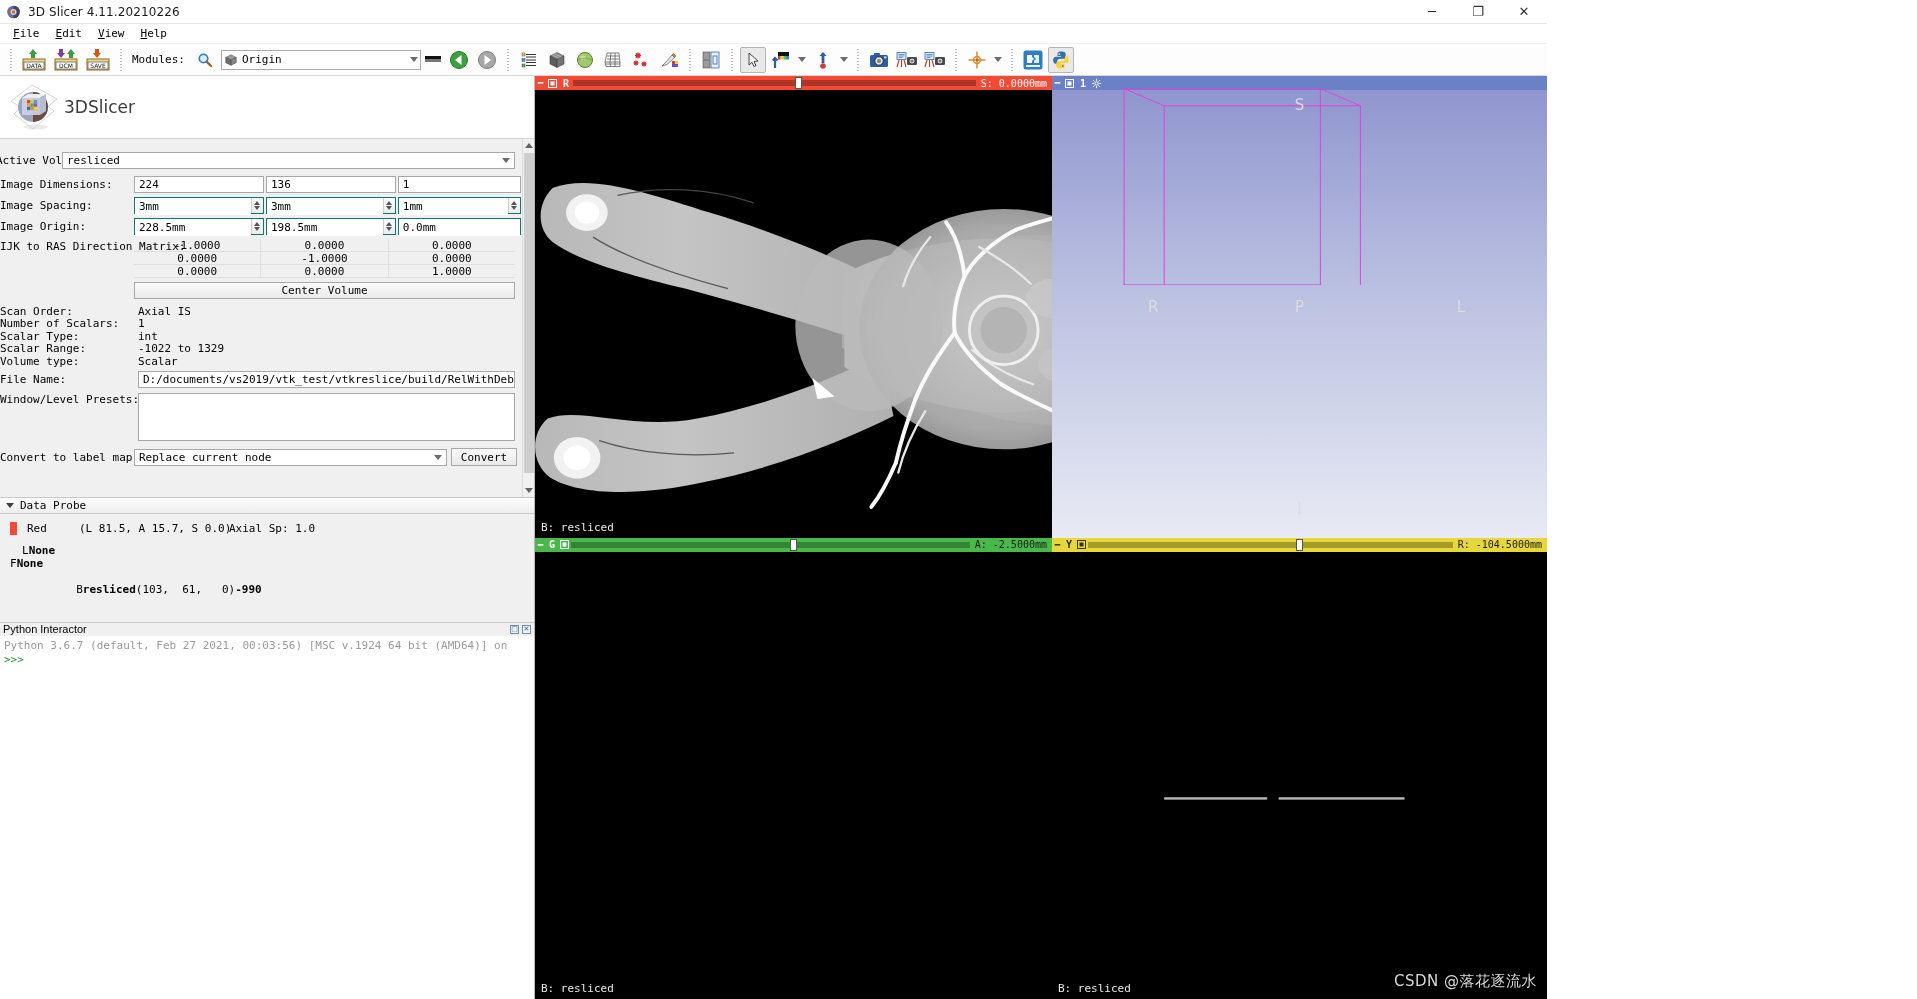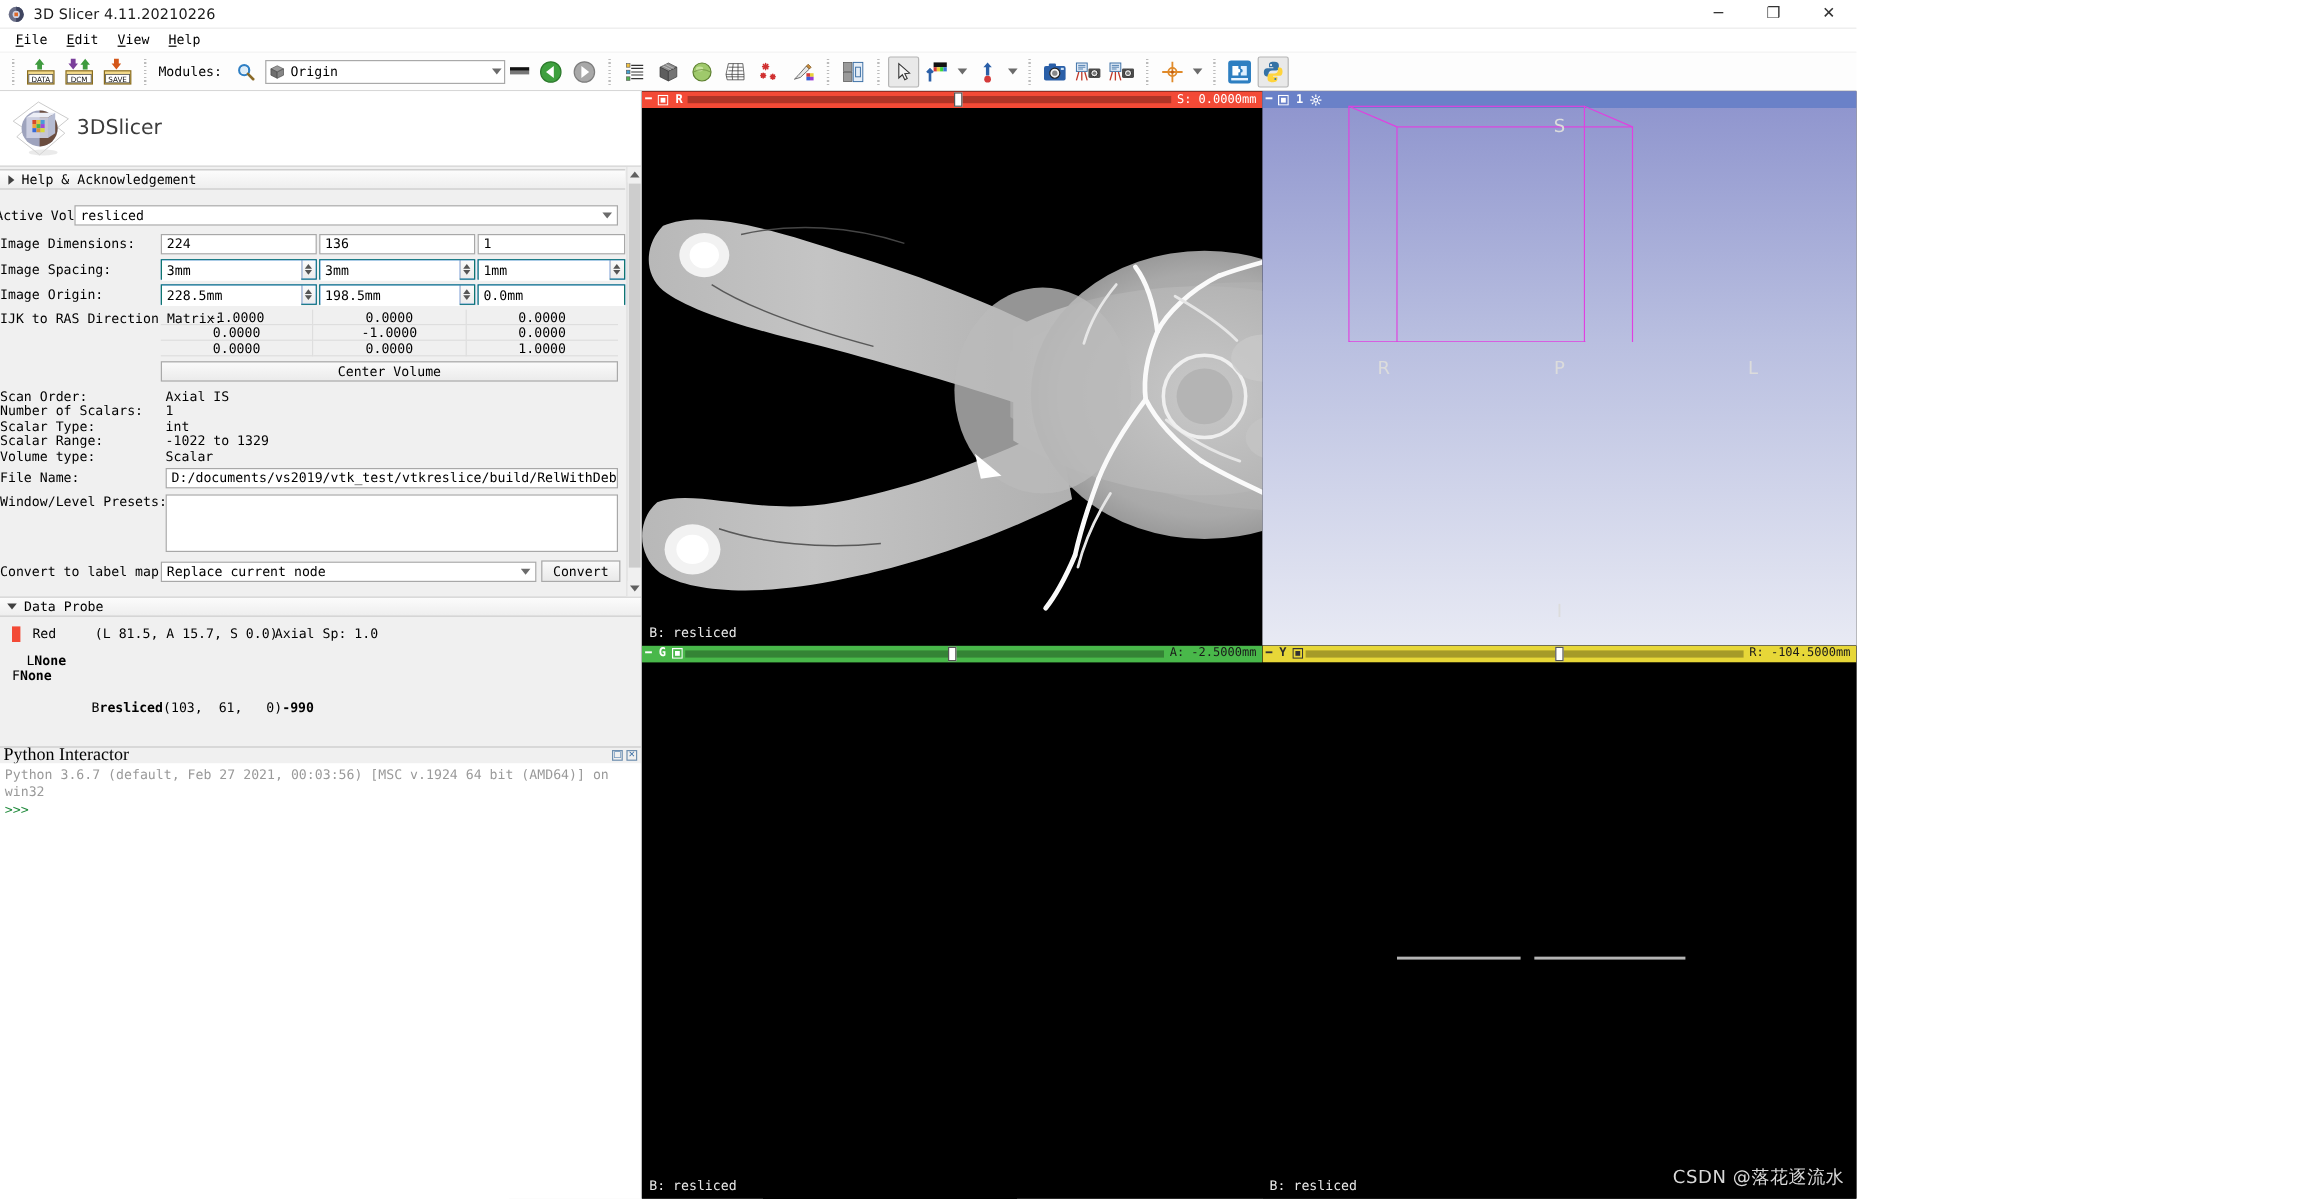--- a/index.html
+++ b/index.html
@@ -142,21 +142,21 @@
     font-family:"DejaVu Sans Mono",monospace; font-size:11px;
   }
 
   .probe-line { font-family:"DejaVu Sans Mono",monospace; font-size:11px; color:#000; white-space: pre; }
   .probe-sw { width: 7px; height: 13px; background: #f34a36; display:inline-block; vertical-align: middle; }
 
   .pyi-header {
     height: 14px; background: #f0f0f0; display:flex; align-items:center; padding: 0 3px;
     border-top: 1px solid #c9c9c9;
   }
-  .pyi-title { font-family:Liberation Serif, serif; font-size:15px; color:#000; }
+  .pyi-title { font-family:Liberation Sans, sans-serif; font-size:11px; color:#000; }
   .pyi-btns { margin-left:auto; display:flex; gap: 3px; align-items:center; }
   .pyi-btn { width:9px;height:9px; border:1px solid #6f8faf; color:#3a6ea5; font-size:7px; display:flex;align-items:center;justify-content:center; font-family:"DejaVu Sans",sans-serif;}
   .pyconsole {
     background: #fff; flex: 1; padding: 3px 4px;
     font-family:"DejaVu Sans Mono",monospace; font-size:11px; color:#9a9a9a; line-height: 1.35;
   }
   .pyconsole .prompt { color: #1f8a3b; }
 
   
   .views { flex: 1; display: flex; flex-direction: column; min-width: 0; background: #000; }
@@ -503,24 +503,20 @@
               <span class="tri-up"></span>
             </div>
           <div class="thumb" style="top:14px; height:320px;"></div>
           <div class="sb-arrow" style="bottom:0;">
               <span class="tri-dn"></span>
             </div>
         </div>
 
         <div style="position:absolute; left:0; top:0; right:13px; bottom:0;">
 
-          <div class="collapsible" style="margin-top:2px;">
-            <span class="ctri-r"></span>
-            <span class="ctitle">Help &amp; Acknowledgement</span>
-          </div>
 
           <div class="frow" style="height:22px; margin-top:10px;">
             <span class="flabel" style="width:66px;flex:0 0 66px;margin-left:-4px;">Active Volume</span>
             <div class="combobox" style="flex:1; margin-right:6px;">
               <span>resliced</span>
               <span class="cb-arrow arrow-dn"></span>
             </div>
           </div>
 
 
@@ -665,21 +661,20 @@
 
       <div class="pyi-header">
         <span class="pyi-title">Python Interactor</span>
         <span class="pyi-btns">
           <span class="pyi-btn">□</span>
           <span class="pyi-btn">✕</span>
         </span>
       </div>
       <div class="pyconsole">
         <div>Python 3.6.7 (default, Feb 27 2021, 00:03:56) [MSC v.1924 64 bit (AMD64)] on</div>
-        <div>win32</div>
         <div class="prompt">&gt;&gt;&gt;</div>
       </div>
     </div>
 
     <div class="views">
 
       <div class="viewrow">
 
         <div class="viewcell red">
           <div class="sliceheader sh-red">

